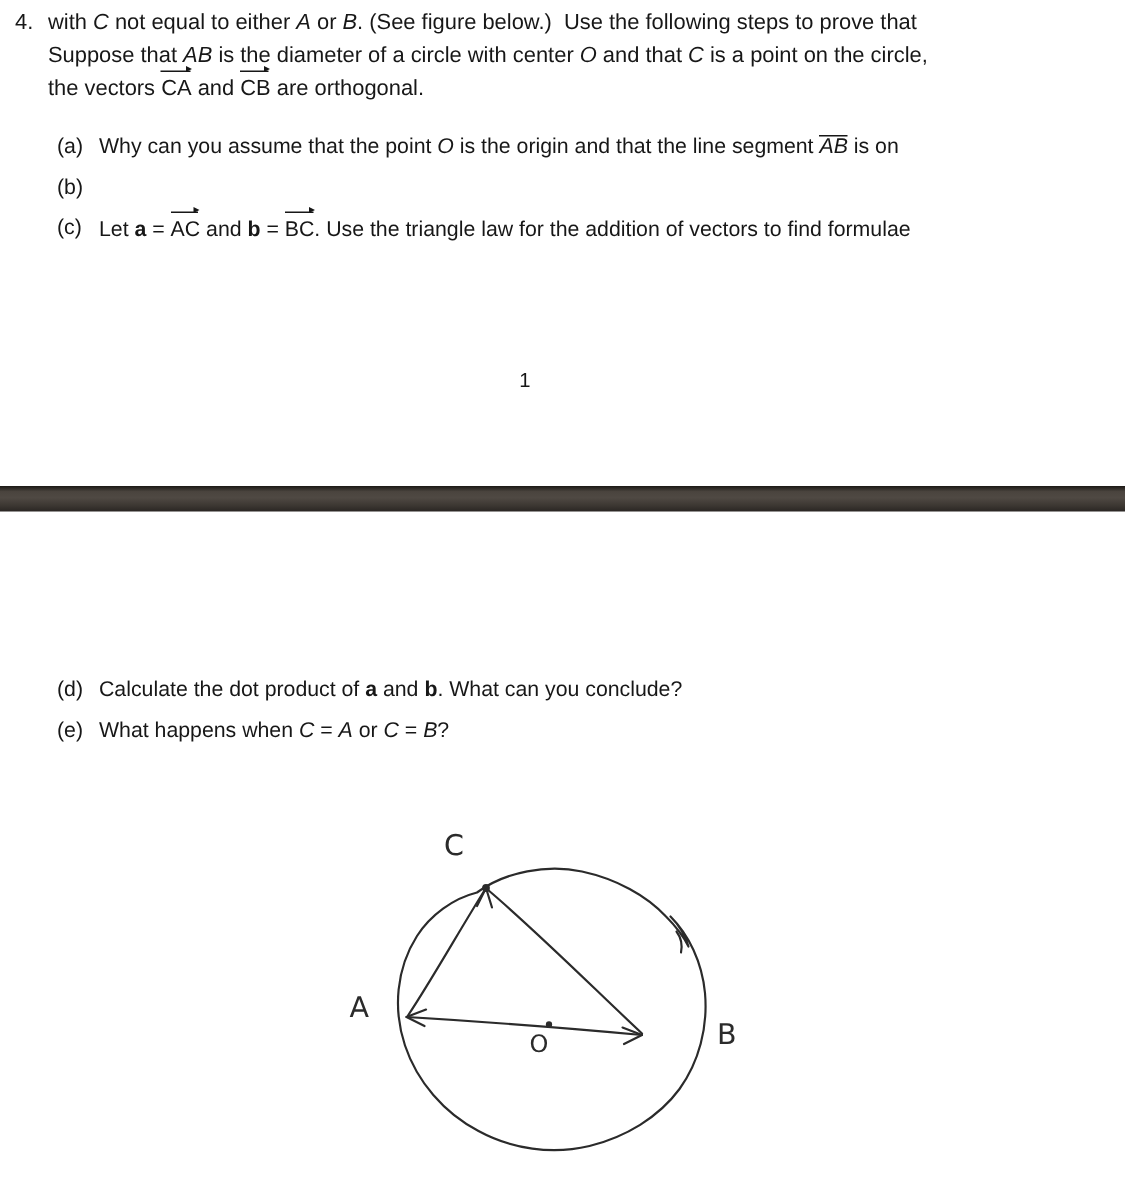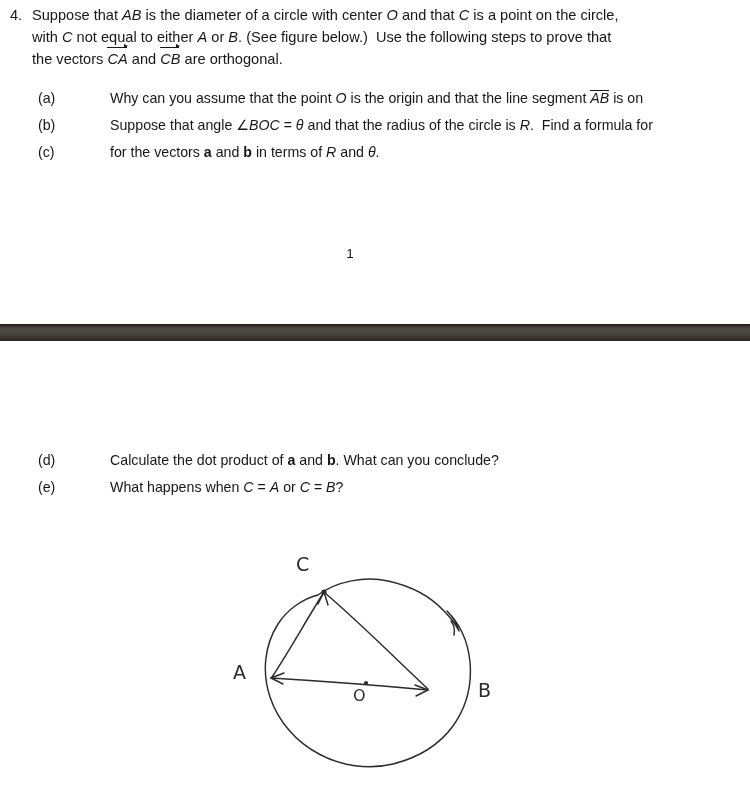--- a/index.html
+++ b/index.html
@@ -83,38 +83,36 @@
   }
   .subpart-text {
     flex: 1 1 auto;
     font-size: 14.2px;
     line-height: 21px;
     color: #171717;
   }
   .subpart-text .ln {
     display: block;
     white-space: nowrap;
-    margin-left: 44px;
   }
 
   
   .it { font-style: italic; }
   .bf { font-weight: bold; }
   .ovl {
     position: relative;
     display: inline-block;
     font-style: italic;
     border-top: 1.1px solid #171717;
     padding-top: 0px;
     line-height: 1.05;
   }
   .vec {
     position: relative;
     display: inline-block;
-    font-style: italic;
     padding-top: 1px;
     text-align: center;
   }
   .vec::before {
     content: "";
     position: absolute;
     left: 0;
     right: 1px;
     top: -1px;
     height: 1.1px;
@@ -182,47 +180,46 @@
 </style>
 </head>
 <body>
 
 <div class="page-scan">
 
   <div class="problem">
     <div class="problem-row">
       <div class="problem-number">4.</div>
       <div class="problem-body">
+        <span class="ln">with <span class="it">C</span> not equal to either <span class="it">A</span> or <span class="it">B</span>. (See figure below.)&nbsp; Use the following steps to prove that</span>
         <span class="ln">Suppose that <span class="it">AB</span> is the diameter of a circle with center <span class="it">O</span> and that <span class="it">C</span> is a point on the circle,</span>
-        <span class="ln">with <span class="it">C</span> not equal to either <span class="it">A</span> or <span class="it">B</span>. (See figure below.)&nbsp; Use the following steps to prove that</span>
         <span class="ln">the vectors <span class="vec">CA</span> and <span class="vec">CB</span> are orthogonal.</span>
       </div>
     </div>
   </div>
 
   <div class="subparts">
 
     <div class="subpart">
       <div class="subpart-label">(a)</div>
       <div class="subpart-text">
         <span class="ln">Why can you assume that the point <span class="it">O</span> is the origin and that the line segment <span class="ovl">AB</span> is on</span>
       </div>
     </div>
 
     <div class="subpart">
       <div class="subpart-label">(b)</div>
       <div class="subpart-text">
-        <span class="ln">Suppose that angle ∠<span class="it">BOC</span> = <span class="it">θ</span> and that the radius of the circle is <span class="it">R</span>.&nbsp; Find a formula for</span>
       </div>
     </div>
 
     <div class="subpart">
       <div class="subpart-label">(c)</div>
       <div class="subpart-text">
-        <span class="ln">for the vectors <span class="bf">a</span> and <span class="bf">b</span> in terms of <span class="it">R</span> and <span class="it">θ</span>.</span>
+        <span class="ln">Let <span class="bf">a</span> = <span class="vec">AC</span> and <span class="bf">b</span> = <span class="vec">BC</span>. Use the triangle law for the addition of vectors to find formulae</span>
       </div>
     </div>
 
   </div>
 
   <div class="page-number">1</div>
 
   <div class="scan-band"></div>
 
   <div class="subparts-lower">

